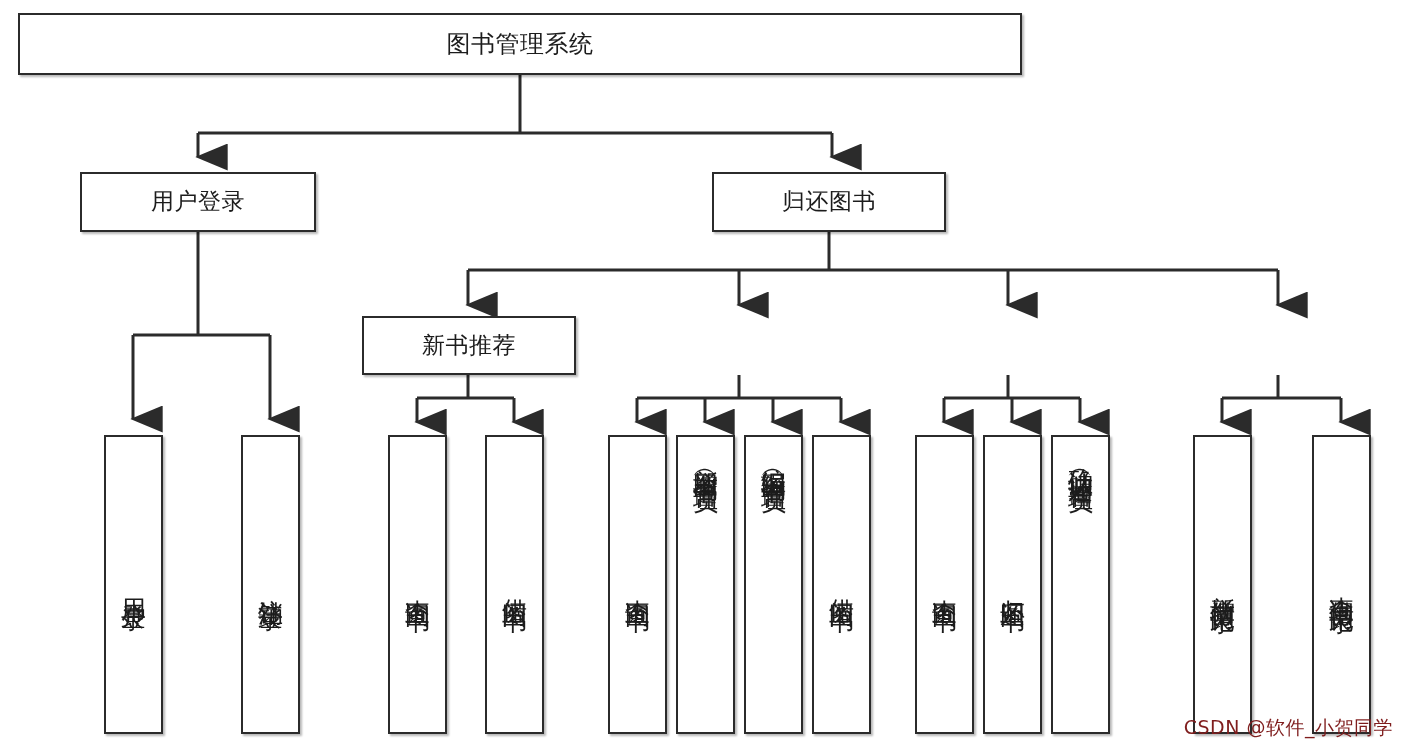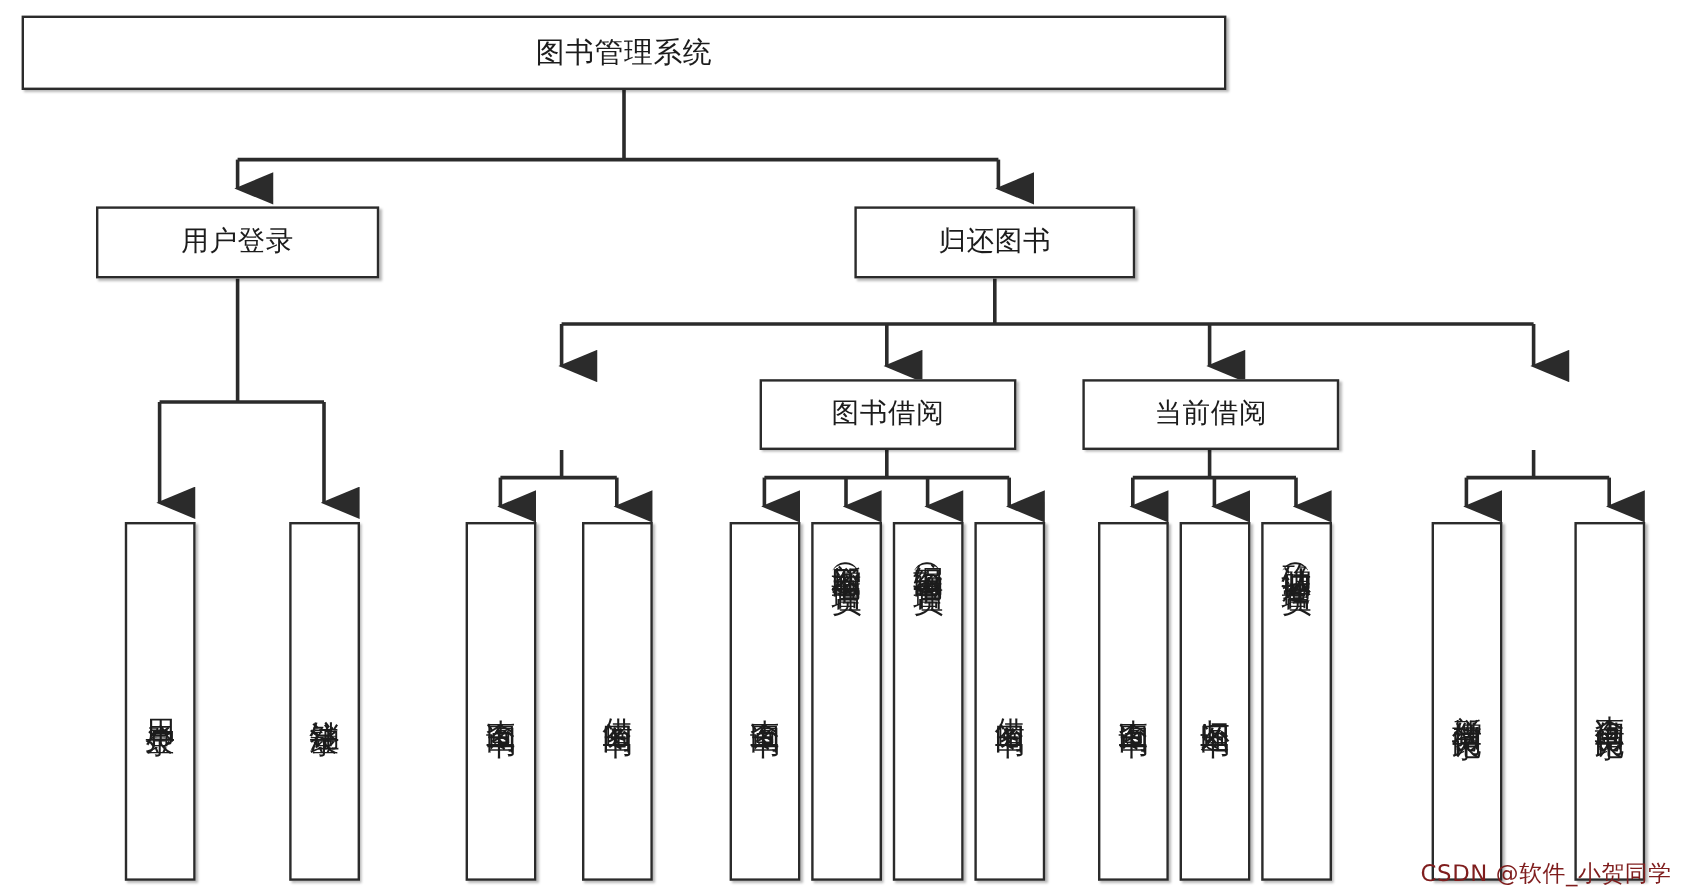--- a/index.html
+++ b/index.html
@@ -136,25 +136,22 @@
     <span class="label">图书管理系统</span>
   </div>
 
   <div class="node horiz" style="left:80px; top:172px; width:236px; height:60px;">
     <span class="label">用户登录</span>
   </div>
   <div class="node horiz" style="left:712px; top:172px; width:234px; height:60px;">
     <span class="label">归还图书</span>
   </div>
 
-  <div class="node horiz" style="left:633px; top:316px; width:214px; height:59px;">
-    <span class="label">图书借阅</span>
-  </div>
-  <div class="node horiz" style="left:902px; top:316px; width:214px; height:59px;">
-    <span class="label">当前借阅</span>
+  <div class="node horiz" style="left:362px; top:316px; width:214px; height:59px;">
+    <span class="label">新书推荐</span>
   </div>
 
   <div class="node vert centered" style="left:104px; top:435px; width:59px; height:299px;">
     <span class="label">用户登录</span>
   </div>
   <div class="node vert centered" style="left:241px; top:435px; width:59px; height:299px;">
     <span class="label">注销登录</span>
   </div>
 
   <div class="node vert centered" style="left:388px; top:435px; width:59px; height:299px;">

